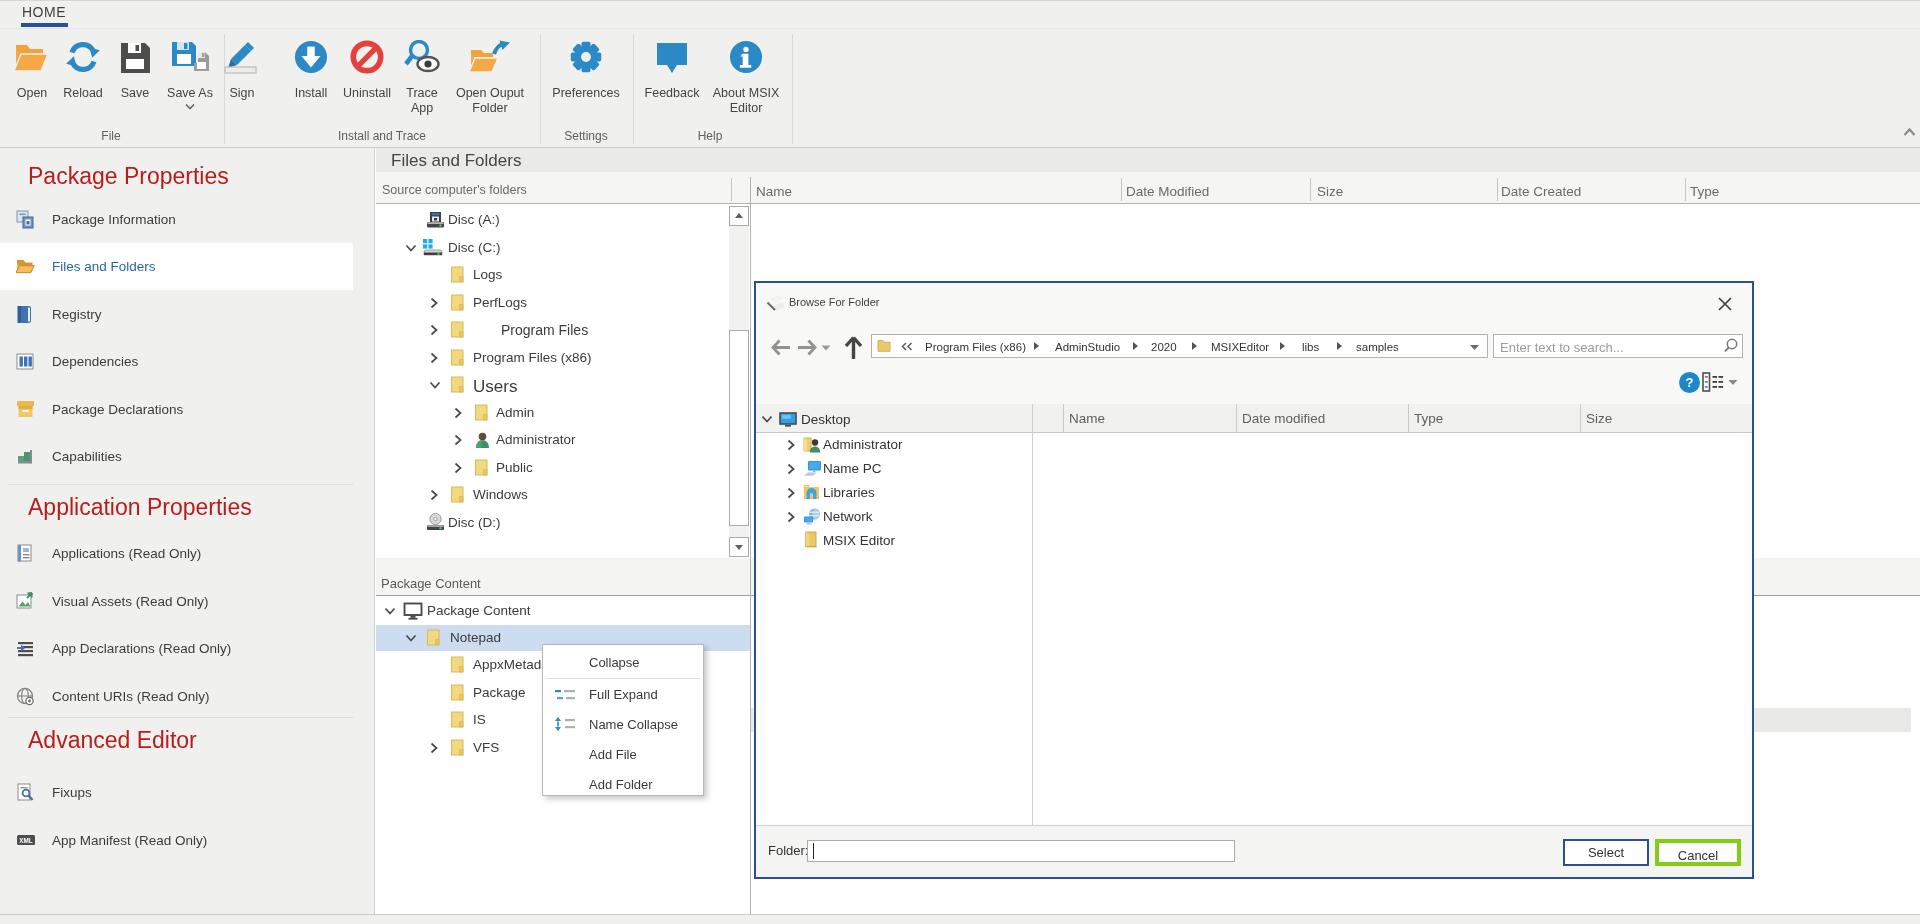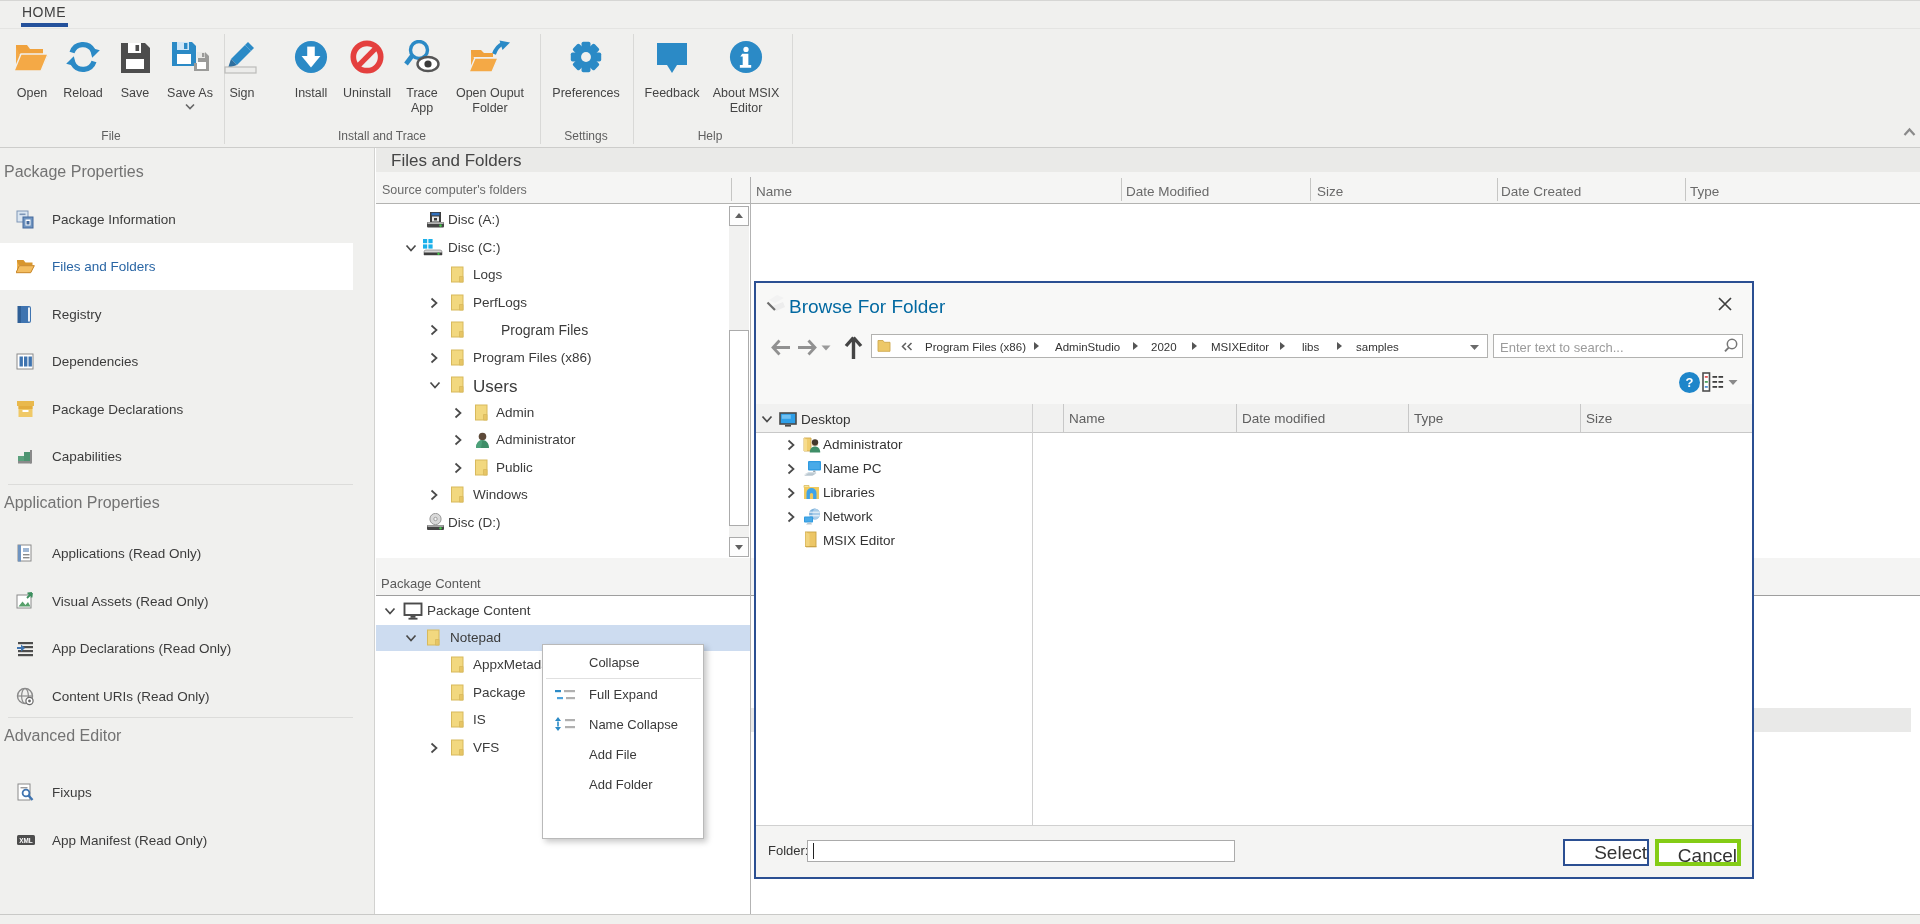--- a/index.html
+++ b/index.html
@@ -7,38 +7,38 @@
 body{font-family:"Liberation Sans",sans-serif;background:#fff;position:relative;color:#3b3b3b}
 .abs{position:absolute}
 .ribbon{left:0;top:0;width:1920px;height:148px;background:#f0f0ee;border-bottom:1px solid #cdcdcb;border-top:1px solid #d6d6d4}
 .home{left:22px;top:4px;font-size:14px;color:#404040;letter-spacing:.5px}
 .homeline{left:21px;top:23px;width:47px;height:4px;background:#24519b}
 .gsep{top:34px;width:1px;height:110px;background:#d9d9d7}
 .glabel{top:129px;font-size:12px;color:#5f5f5f;text-align:center}
 .rbtn{top:40px;text-align:center;font-size:12.5px;color:#444;line-height:15px}
 .rbtn svg{display:block;margin:0 auto 12px}
 .sidebar{left:0;top:148px;width:375px;height:776px;background:#f0f0ee;border-right:1px solid #d2d2d0}
-.shead{left:4px;font-size:16px;color:#737373}
+.shead{left:28px;font-size:23px;color:#b91c1c}
 .sitem{left:0;width:353px;height:47px;font-size:13.5px;color:#3c3c3c}
 .sitem .ic{position:absolute;left:16px;top:14px}
 .sitem .tx{position:absolute;left:52px;top:16px}
 .sdiv{left:8px;width:345px;height:1px;background:#dcdcda}
 .sel{background:#fff;color:#2a66a5}
 .mainband{left:376px;top:148px;width:1544px;height:24px;background:#eaeae8}
 .mtitle{left:391px;top:151px;font-size:17px;color:#454545}
 .phead{top:172px;height:32px;background:#f5f5f4;border-bottom:1px solid #b3b3b1;font-size:12.5px;color:#6a6a6a}
 .scroll{left:729px;top:206px;width:20px;height:351px;background:#f1f1f0}
 .sbtn{left:0;width:20px;height:20px;background:#fdfdfd;border:1px solid #ababab;position:absolute}
 .sthumb{left:0;top:124px;width:20px;height:196px;background:#fff;border:1px solid #ababab;position:absolute}
 .pcband{left:376px;top:558px;width:374px;height:38px;background:#f4f4f3}
 .pcline{left:376px;top:595px;width:374px;height:1px;background:#9e9e9e}
 .dlg{left:754px;top:281px;width:1000px;height:598px;background:#f8f8f7;border:2px solid #2b4f92}
-.menu{left:542px;top:644px;width:162px;height:195px;background:#fff;border:1px solid #b9b9b9;box-shadow:3px 3px 6px rgba(0,0,0,.22);font-size:13px;color:#3a3a3a}
+.menu{left:542px;top:644px;width:162px;height:152px;background:#fff;border:1px solid #b9b9b9;box-shadow:3px 3px 6px rgba(0,0,0,.22);font-size:13px;color:#3a3a3a}
 .mitem{position:absolute;left:46px}
-.btn{position:absolute;background:#fff;font-size:19px;color:#333;text-align:right}
+.btn{position:absolute;background:#fff;font-size:13px;color:#333;text-align:center}
 .crumb{top:58px;font-size:11.5px;color:#333}
 .csep{top:59px;width:5px;height:8px}
 .hcol{top:128px;font-size:13.5px;color:#5f5f5f}
 .dtx{font-size:13.5px;color:#333}
 </style>
 </head>
 <body>
 
 <div class="abs ribbon"></div>
 <div class="abs home">HOME</div>
@@ -474,21 +474,21 @@
 <div class="mitem" style="top:132px">Add Folder</div>
 </div>
 
 <div class="abs dlg" id="dialog">
 
 <svg class="abs" style="left:9px;top:11px" width="22" height="20" viewBox="0 0 22 20">
       <path d="M4 6 L12 1 L19 4 L10 9 Z" fill="#f2f2f2"></path>
       <path d="M8 12 L18 8 L20 13 L11 17 Z" fill="#ededed"></path>
       <path d="M2.5 8.5 L10 16" stroke="#6e6e6e" stroke-width="2.2" fill="none"></path>
     </svg>
-<div class="abs" style="left:33px;top:13px;font-size:19px;color:#0369a1">Browse For Folder</div>
+<div class="abs" style="left:33px;top:13px;font-size:11px;color:#404040">Browse For Folder</div>
 <svg class="abs" style="left:961px;top:13px" width="16" height="16" viewBox="0 0 16 16">
       <path d="M2 2 L14 14 M14 2 L2 14" stroke="#3f3f3f" stroke-width="1.7"></path>
     </svg>
 
 <svg class="abs" style="left:15px;top:56px" width="20" height="17" viewBox="0 0 20 17">
       <path d="M8.5 1.5 L2 8.5 L8.5 15.5 M2 8.5 H19" fill="none" stroke="#919191" stroke-width="2.8"></path>
     </svg>
 <svg class="abs" style="left:41px;top:56px" width="20" height="17" viewBox="0 0 20 17">
       <path d="M11.5 1.5 L18 8.5 L11.5 15.5 M18 8.5 H1" fill="none" stroke="#919191" stroke-width="2.8"></path>
     </svg>

